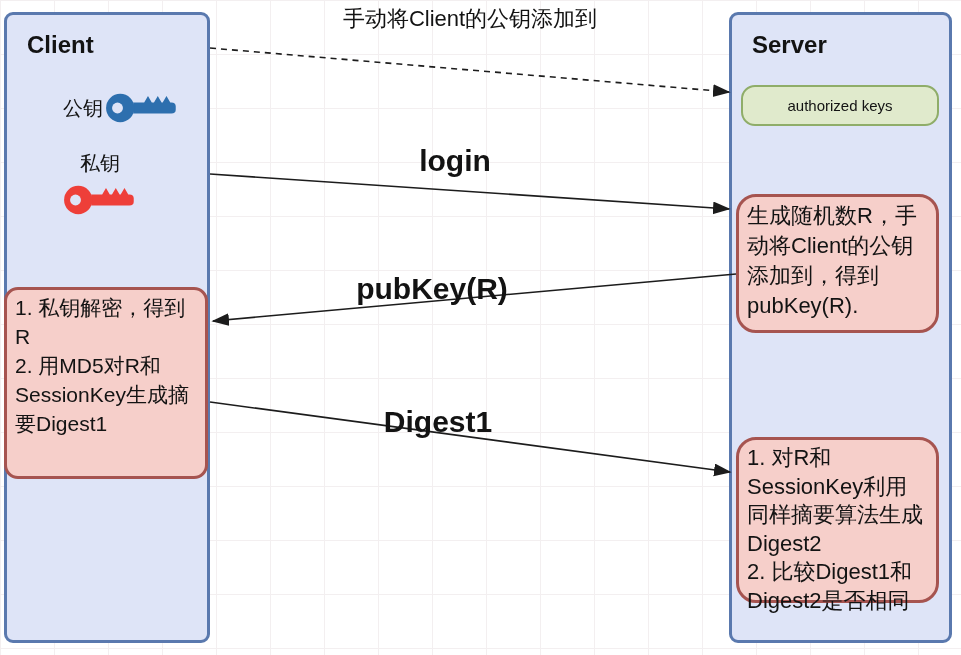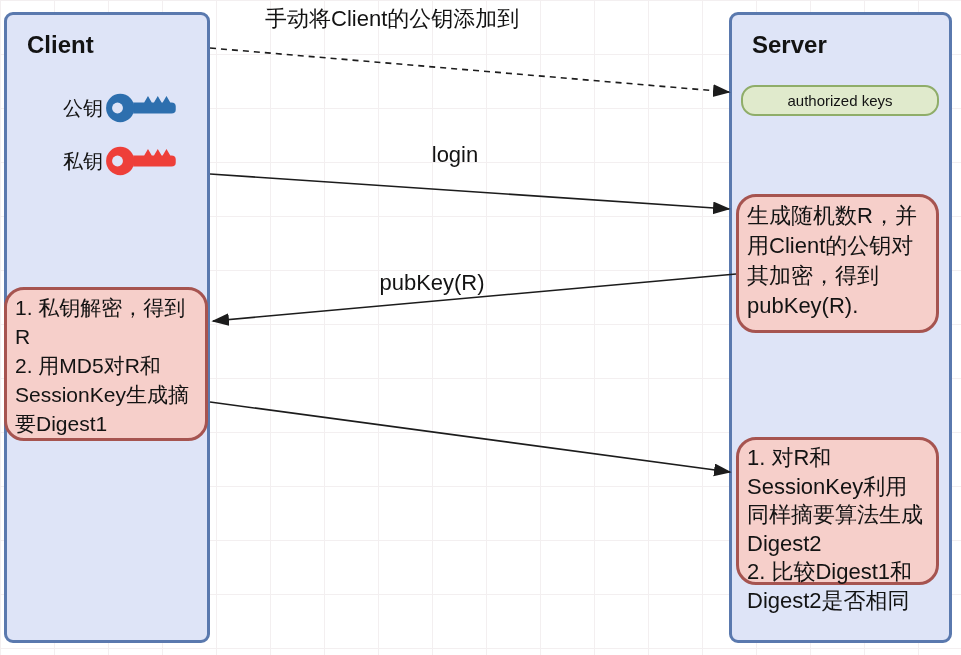--- a/index.html
+++ b/index.html
@@ -8,55 +8,55 @@
     background-color:#ffffff;
     background-image:
       linear-gradient(#f3eff0 1px, transparent 1px),
       linear-gradient(90deg, #f3eff0 1px, transparent 1px);
     background-size:54px 54px;
     font-family:"Liberation Sans", sans-serif;
     color:#131313;
   }
   .caption{
     position:absolute;left:265px;top:6px;width:410px;
-    text-align:left;font-size:22px;line-height:1.2;z-index:6;
+    text-align:center;font-size:22px;line-height:1.2;z-index:6;
   }
   .col{
     position:absolute;top:12px;height:631px;box-sizing:border-box;
     background:var(--column-fill);border:3px solid var(--column-border);
     border-radius:9px;z-index:1;
   }
   .col-client{left:4px;width:206px;}
   .col-server{left:729px;width:223px;}
   .col-title{font-weight:bold;font-size:24px;margin:16px 0 0 20px;}
   .keyrow{position:absolute;left:56px;display:flex;align-items:center;gap:2px;}
   .keyrow-pub{top:72px;}
-  .keyrow-priv{top:125px;}
+  .keyrow-priv{top:135px;flex-direction:column;}
   .keylabel{font-size:20px;}
   .key-icon{width:74px;height:42px;display:block;}
   .key-blue{fill:var(--public-key);}
   .key-red{fill:var(--private-key);}
   .keyhole{fill:var(--column-fill);}
   .greenbox{
-    position:absolute;left:741px;top:85px;width:198px;height:31px;
+    position:absolute;left:741px;top:85px;width:198px;height:41px;
     box-sizing:border-box;background:var(--authorized-fill);
     border:2px solid var(--authorized-border);border-radius:14px;
     display:flex;align-items:center;justify-content:center;
     font-size:15px;z-index:2;
   }
   .note{
     position:absolute;box-sizing:border-box;z-index:3;
     background:var(--note-fill);border:3px solid var(--note-border);
     border-radius:20px;padding:4px 8px;white-space:pre-line;
   }
-  .note-client{left:4px;top:287px;width:204px;height:154px;font-size:21px;line-height:1.38;}
+  .note-client{left:4px;top:287px;width:204px;height:192px;font-size:21px;line-height:1.38;border-radius:14px;}
   .note-server-1{left:736px;top:194px;width:203px;height:139px;font-size:22px;line-height:1.36;}
-  .note-server-2{left:736px;top:437px;width:203px;height:148px;font-size:22px;line-height:1.3;}
+  .note-server-2{left:736px;top:437px;width:203px;height:166px;font-size:22px;line-height:1.3;}
   .arrows{position:absolute;left:0;top:0;z-index:5;pointer-events:none;}
-  .msg-label{position:absolute;z-index:6;font-size:22px;text-align:center;line-height:1.3;}
+  .msg-label{position:absolute;z-index:6;font-size:30px;text-align:center;line-height:1.3;font-weight:bold;}
   .lbl-login{left:355px;top:141px;width:200px;}
   .lbl-pubkey{left:332px;top:269px;width:200px;}
   .lbl-digest{left:338px;top:402px;width:200px;}
 </style>
 </head>
 <body>
 
 <div class="stage">
 
   <div class="caption">
@@ -84,21 +84,21 @@
   </div>
 
   <div class="col col-server">
     <div class="col-title">Server</div>
   </div>
 
   <div class="greenbox">
     <span>authorized keys</span>
   </div>
 
-  <div class="note note-server-1">生成随机数R，并用Client的公钥对其加密，得到pubKey(R).</div>
+  <div class="note note-server-1">生成随机数R，手动将Client的公钥添加到，得到pubKey(R).</div>
   <div class="note note-client">1. 私钥解密，得到R
 2. 用MD5对R和SessionKey生成摘要Digest1</div>
   <div class="note note-server-2">1. 对R和SessionKey利用同样摘要算法生成Digest2
 2. 比较Digest1和Digest2是否相同</div>
 
   <svg class="arrows" width="961" height="655" viewBox="0 0 961 655">
     <defs>
       <marker id="ah" markerWidth="12" markerHeight="10" refX="10" refY="4" orient="auto">
         <path d="M0,0 L11,4 L0,8 Z" fill="#1c1c1c"></path>
       </marker>
@@ -106,14 +106,15 @@
     <line x1="210" y1="48" x2="729" y2="92" stroke="#1c1c1c" stroke-width="1.6" stroke-dasharray="6 5" marker-end="url(#ah)"></line>
     <line x1="210" y1="174" x2="729" y2="209" stroke="#1c1c1c" stroke-width="1.6" marker-end="url(#ah)"></line>
     <line x1="736" y1="274" x2="213" y2="321" stroke="#1c1c1c" stroke-width="1.6" marker-end="url(#ah)"></line>
     <line x1="210" y1="402" x2="730" y2="472" stroke="#1c1c1c" stroke-width="1.6" marker-end="url(#ah)"></line>
   </svg>
 
   <div class="msg-label lbl-login">
     <div>login</div>
   </div>
   <div class="msg-label lbl-pubkey">pubKey(R)</div>
+  <div class="msg-label lbl-digest">Digest1</div>
 
 </div>
 
 </body></html>

